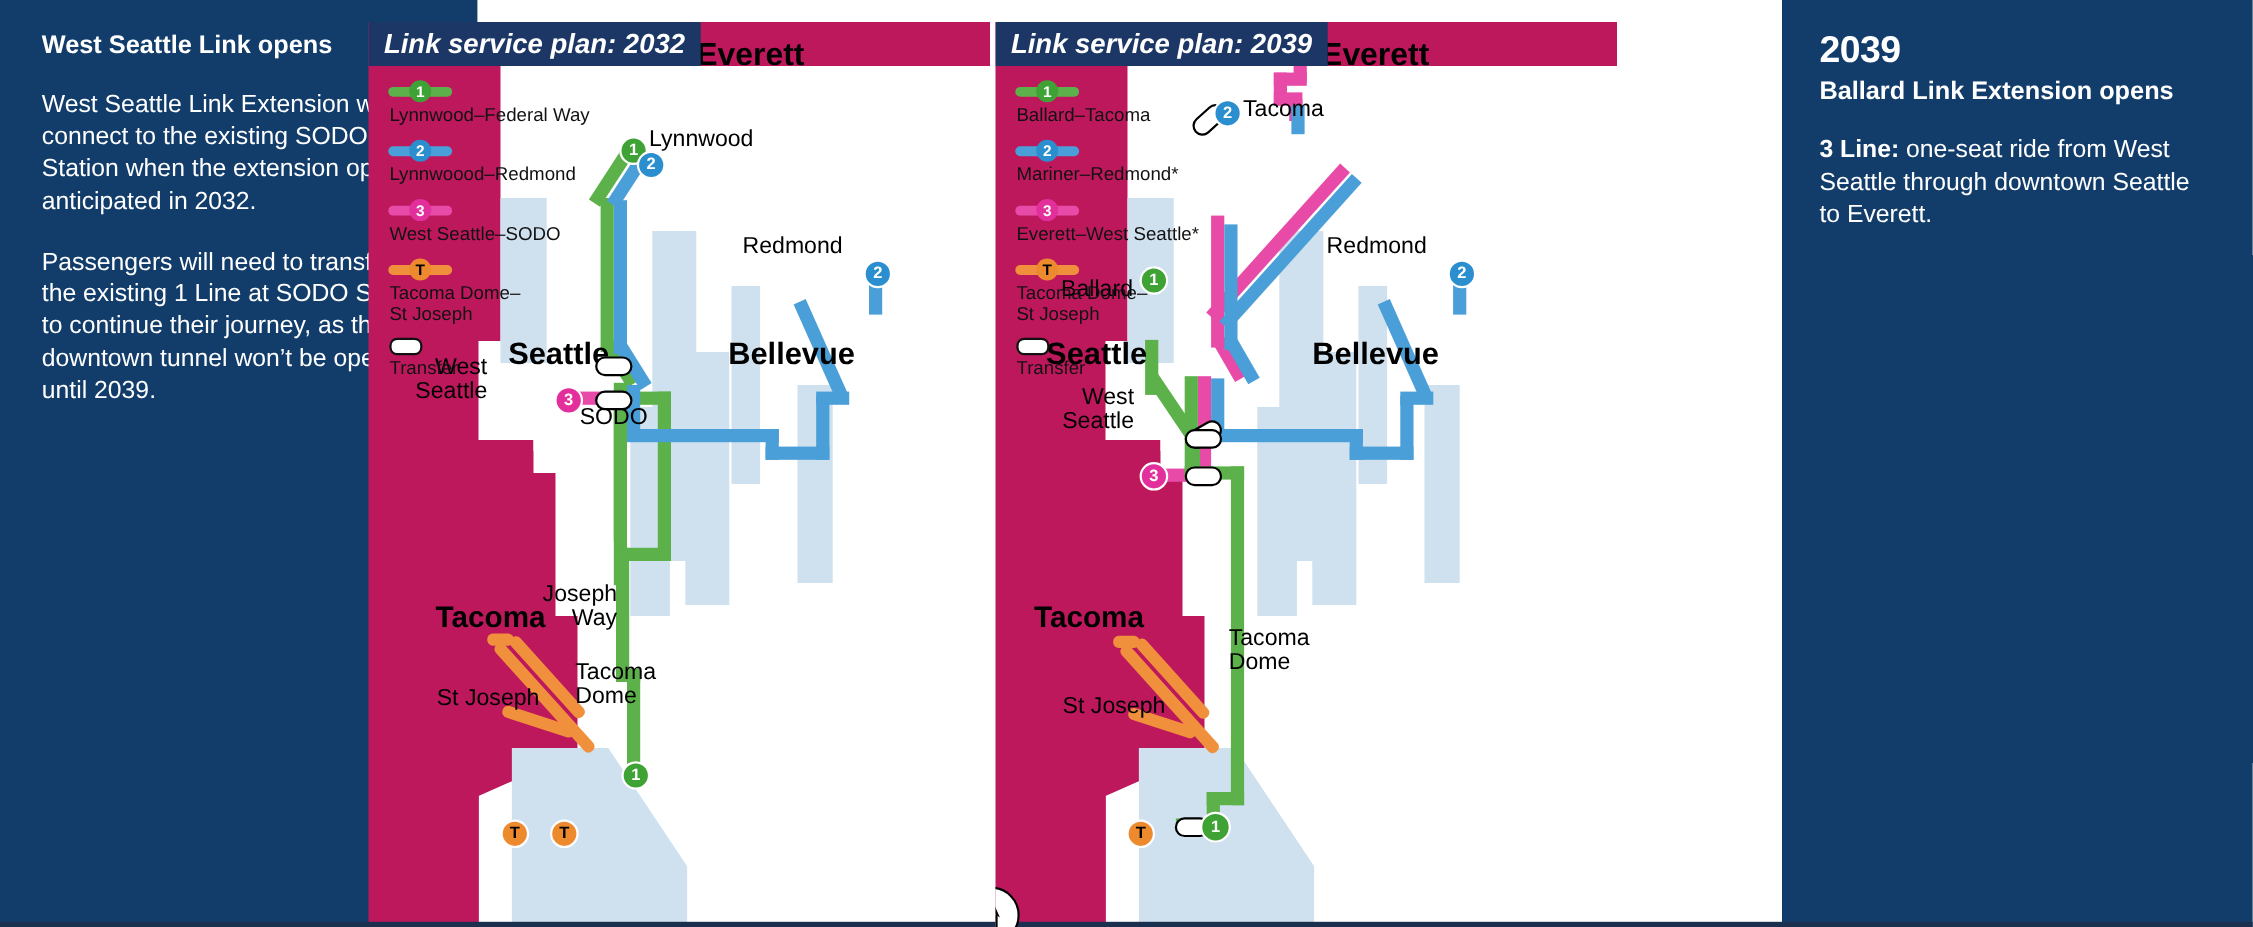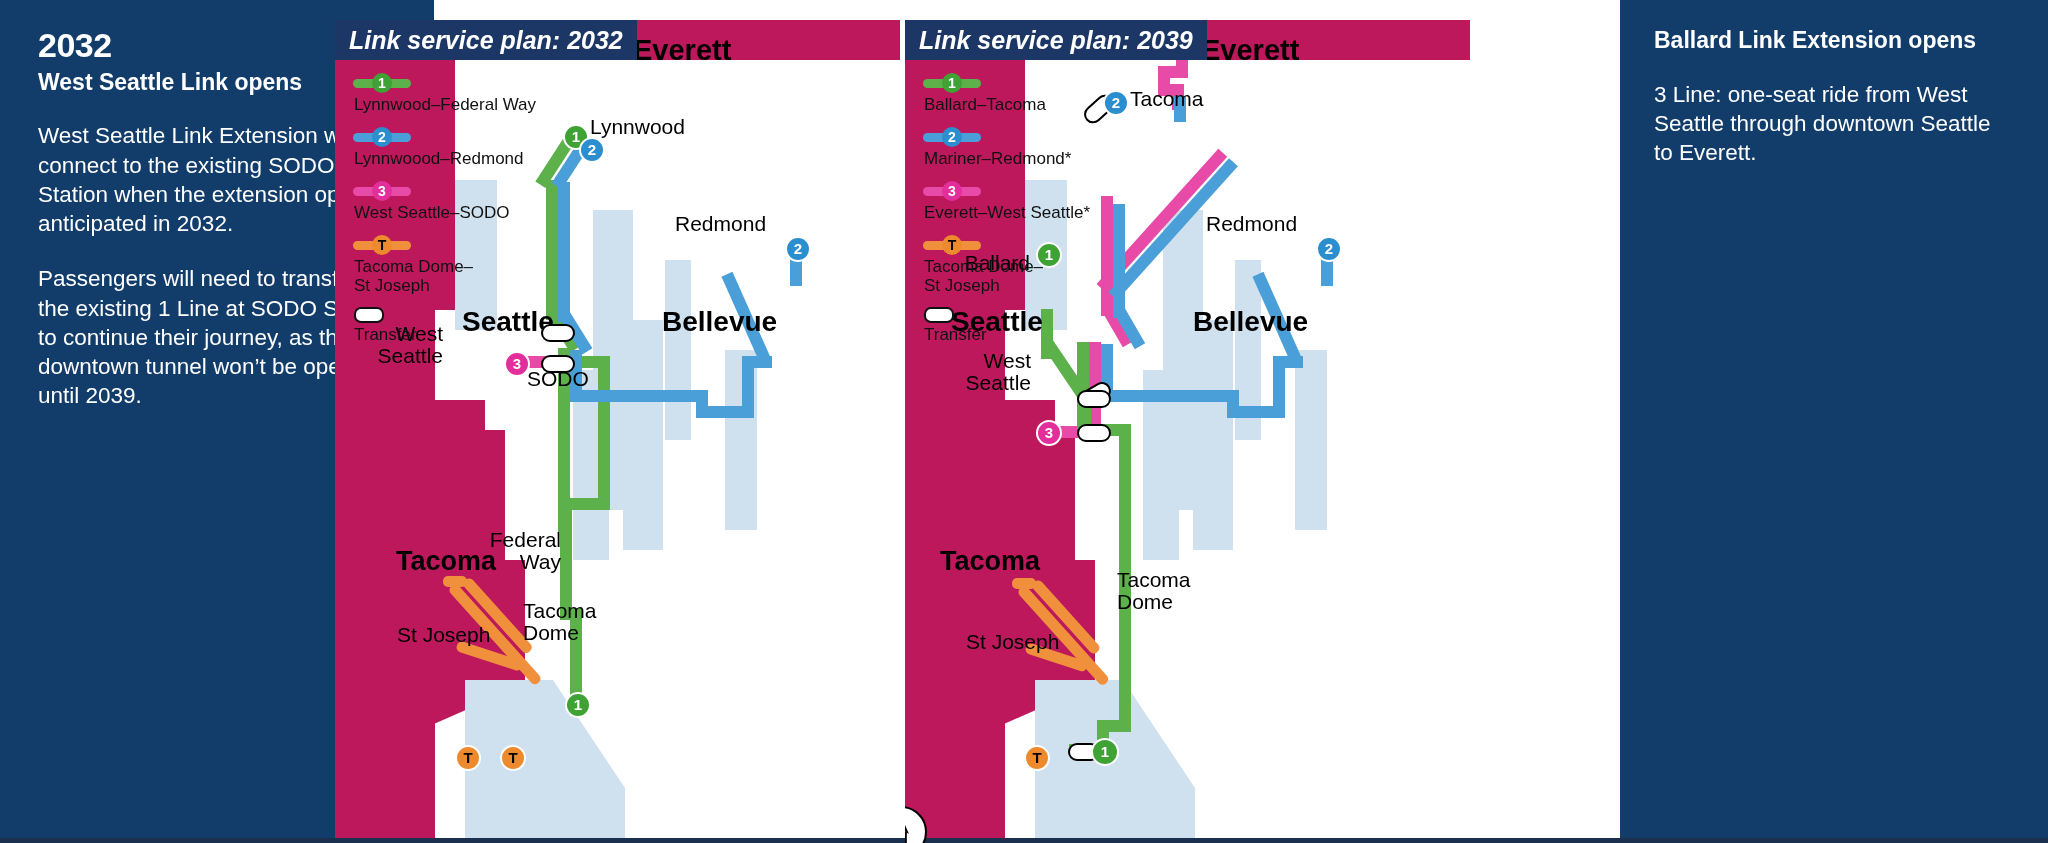--- a/index.html
+++ b/index.html
@@ -6,21 +6,21 @@
   body{width:2048px;height:843px;overflow:hidden;font-family:"Liberation Sans",sans-serif;}
   .stage{position:relative;width:2048px;height:843px;background:#fff;}
 
   
   .panel{position:absolute;top:0;height:843px;background:#123d6b;color:#fff;box-sizing:border-box;}
   .panel.left{left:0;width:434px;padding:28px 34px 0 38px;}
   .panel.right{left:1620px;width:428px;padding:28px 34px 0 34px;}
   .panel .year{font-size:34px;font-weight:bold;letter-spacing:-0.5px;line-height:1.05;margin:0 0 6px 0;}
   .panel .sub{font-size:23px;font-weight:bold;line-height:1.12;margin:0 0 26px 0;}
   .panel p{font-size:22.5px;line-height:1.30;margin:0 0 26px 0;font-weight:400;}
-  .panel p .lead{font-weight:normal;}
+  .panel p .lead{font-weight:bold;}
 
   
   .map{position:absolute;top:0;height:838px;background:#be185d;overflow:hidden;box-sizing:border-box;margin-top:20px;}
   .map.m2032{left:335px;width:565px;}
   .map.m2039{left:905px;width:565px;padding-left:17px;}
   .map-inner{position:absolute;inset:0;}
 
   .map-title{position:absolute;left:0;top:0;height:40px;background:#1c3765;color:#fff;
              font-style:italic;font-weight:bold;font-size:25px;line-height:40px;
              padding:0 14px 0 14px;white-space:nowrap;z-index:40;}
@@ -53,21 +53,20 @@
                  position:relative;}
   .compass .n{position:absolute;left:0;top:20px;width:48px;text-align:center;font-size:20px;font-weight:bold;}
   .framebtm{position:absolute;left:0;top:838px;width:2048px;height:5px;background:#1b2f4e;}
 </style>
 </head>
 <body>
 
 <div class="stage">
 
   <div class="panel left">
-    <div class="year">2032</div>
     <div class="sub">West Seattle Link opens</div>
     <p>West Seattle Link Extension will connect to the existing SODO Station when the extension opens, anticipated in 2032.</p>
     <p>Passengers will need to transfer to the existing 1 Line at SODO Station to continue their journey, as the new downtown tunnel won’t be open until 2039.</p>
   </div>
 
   <div class="map m2032">
     <div class="map-inner">
 
       <div class="land" style="left:120px;top:40px;width:340px;height:260px;"></div>
       <div class="land" style="left:150px;top:270px;width:320px;height:120px;"></div>
@@ -171,21 +170,21 @@
       <div class="city" style="left:298px;top:14px;font-size:29px;">Everett</div>
       <div class="city" style="left:127px;top:286px;font-size:28px;">Seattle</div>
       <div class="city" style="left:327px;top:286px;font-size:28px;">Bellevue</div>
       <div class="city" style="left:61px;top:526px;font-size:27px;">Tacoma</div>
 
       <div class="stn" style="left:255px;top:96px;font-size:21px;">Lynnwood</div>
       <div class="stn" style="left:340px;top:193px;font-size:21px;">Redmond</div>
       <div class="stn" style="left:108px;top:303px;font-size:21px;text-align:right;white-space:pre-line;transform:translateX(-100%);">West
 Seattle</div>
       <div class="stn" style="left:192px;top:348px;font-size:21px;">SODO</div>
-      <div class="stn" style="left:226px;top:509px;font-size:21px;white-space:pre-line;text-align:right;transform:translateX(-100%);">Federal
+      <div class="stn" style="left:226px;top:509px;font-size:21px;white-space:pre-line;text-align:right;transform:translateX(-100%);">Joseph
 Way</div>
       <div class="stn" style="left:188px;top:580px;font-size:21px;white-space:pre-line;">Tacoma
 Dome</div>
       <div class="stn" style="left:62px;top:604px;font-size:21px;">St Joseph</div>
     </div>
   </div>
 
   <div class="map m2039">
     <div class="map-inner">
 
@@ -319,20 +318,21 @@
           <svg width="48" height="30" style="position:absolute;left:0;top:2px;">
             <polygon points="24,6 32,24 24,19 16,24" fill="#000"></polygon>
           </svg>
           <div class="n">N</div>
         </div>
       </div>
     </div>
   </div>
 
   <div class="panel right">
+    <div class="year">2039</div>
     <div class="sub">Ballard Link Extension opens</div>
     <p>
       <span class="lead">3 Line:</span><span> one-seat ride from West Seattle through downtown Seattle to Everett.</span>
     </p>
   </div>
 
   <div class="framebtm"></div>
 </div>
 
 </body></html>

